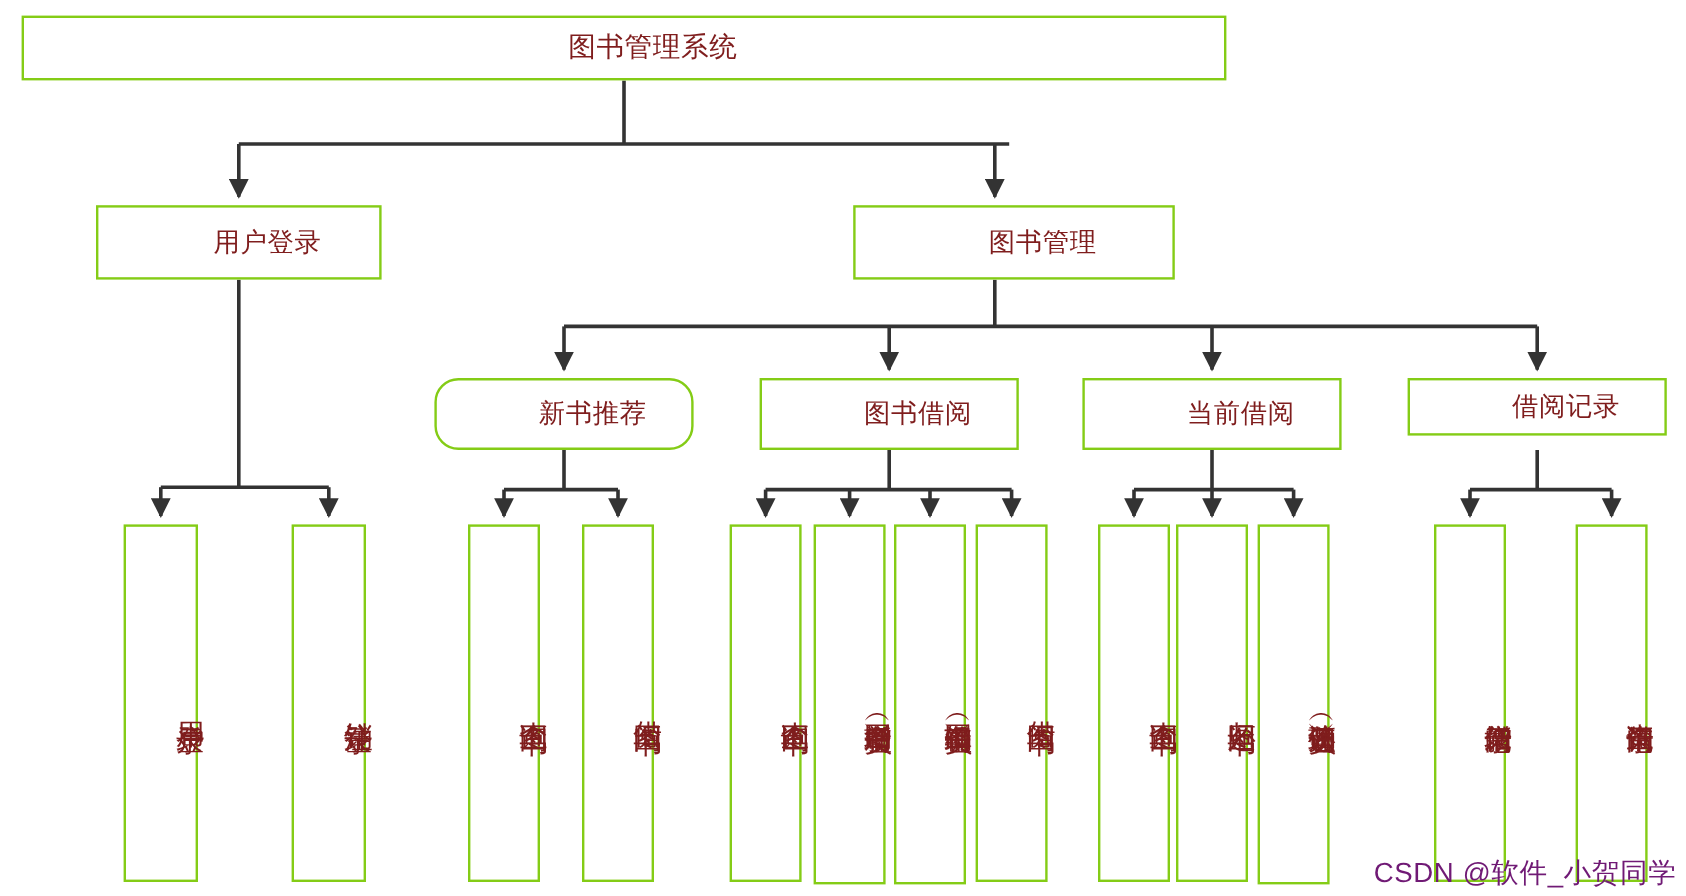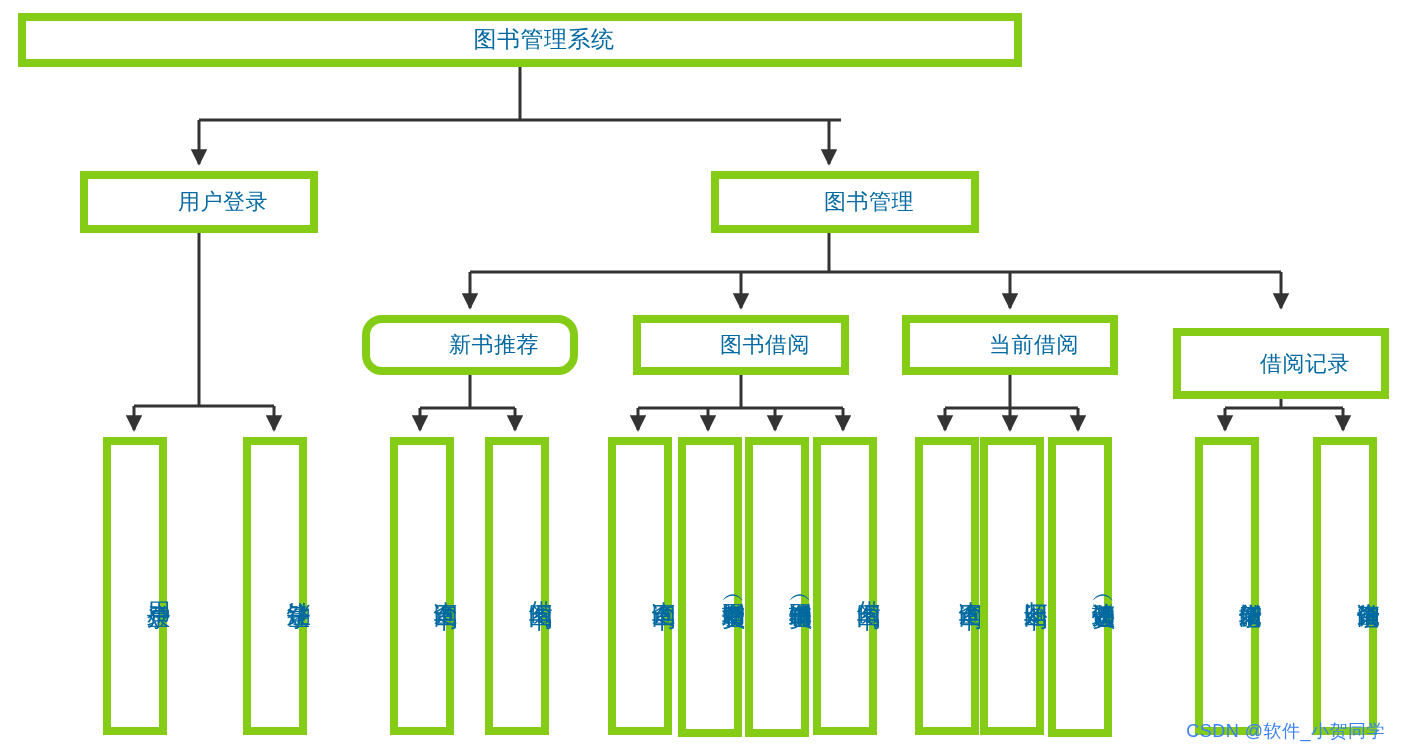--- a/index.html
+++ b/index.html
@@ -21,26 +21,26 @@
     position: absolute;
     left: 0;
     top: 0;
     width: 1405px;
     height: 747px;
     pointer-events: none;
   }
   .node {
     position: absolute;
     box-sizing: border-box;
-    border: 8px solid #84cc16;
+    border: 2px solid #84cc16;
     background: #ffffff;
     display: flex;
     align-items: center;
     justify-content: center;
-    color: #0369a1;
+    color: #7f1d1d;
     padding-left: 48px;
   }
   .node .label {
     text-align: center;
     line-height: 1.18;
     letter-spacing: 0.5px;
     white-space: nowrap;
   }
   .node.horiz .label {
     font-size: 22px;
@@ -59,24 +59,24 @@
     line-height: 1.14;
     letter-spacing: 2px;
     white-space: nowrap;
   }
   .node.vert.tight .label {
     font-size: 23px;
     letter-spacing: 0.5px;
   }
   .watermark {
     position: absolute;
-    right: 20px;
+    right: 8px;
     bottom: 4px;
-    font-size: 18px;
-    color: #3b82f6;
+    font-size: 23px;
+    color: #701a75;
     white-space: nowrap;
     letter-spacing: 0.5px;
   }
 </style>
 </head>
 <body>
 
 <div id="canvas">
 
   <svg id="edges" viewBox="0 0 1405 747">
@@ -142,21 +142,21 @@
 
   <div class="node horiz" style="left: 362px; top: 315px; width: 216px; height: 60px; border-radius: 20px;">
     <span class="label">新书推荐</span>
   </div>
   <div class="node horiz" style="left: 633px; top: 315px; width: 216px; height: 60px;">
     <span class="label">图书借阅</span>
   </div>
   <div class="node horiz" style="left: 902px; top: 315px; width: 216px; height: 60px;">
     <span class="label">当前借阅</span>
   </div>
-  <div class="node horiz" style="left: 1173px; top: 315px; width: 216px; height: 71px; margin-top: 13px;">
+  <div class="node horiz" style="left: 1173px; top: 315px; width: 216px; height: 48px;">
     <span class="label">借阅记录</span>
   </div>
 
   <div class="node vert" style="left: 103px; top: 437px; width: 62px; height: 298px;">
     <span class="label">用户登录</span>
   </div>
   <div class="node vert" style="left: 243px; top: 437px; width: 62px; height: 298px;">
     <span class="label">注销登录</span>
   </div>
   <div class="node vert" style="left: 390px; top: 437px; width: 60px; height: 298px;">

